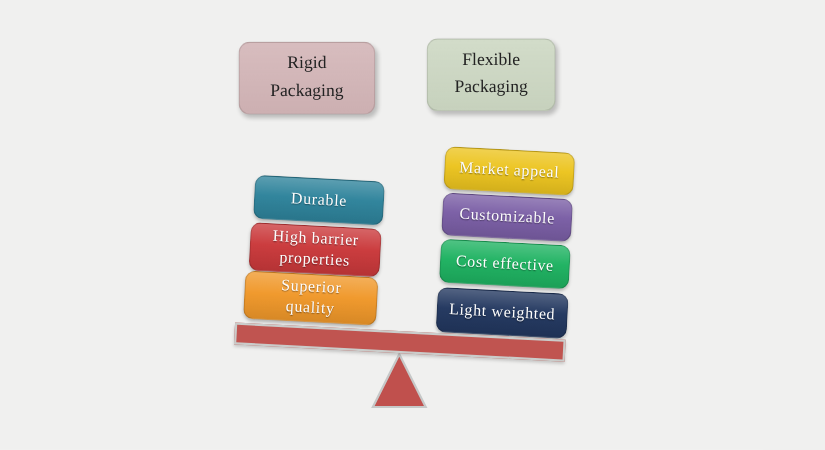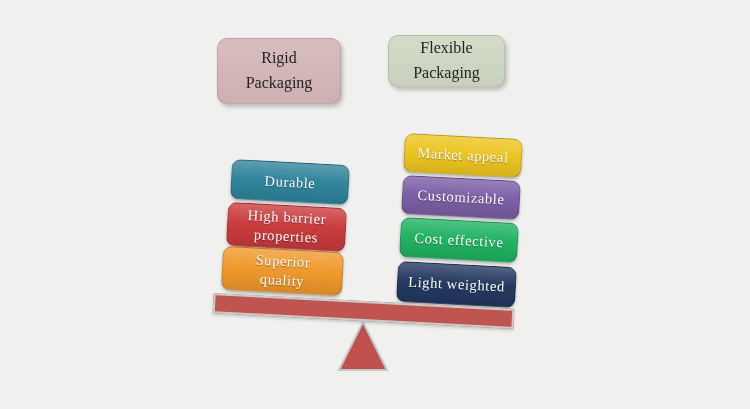--- a/index.html
+++ b/index.html
@@ -23,21 +23,21 @@
     border: 1px solid rgba(0,0,0,0.10);
     box-shadow: 2px 3px 4px rgba(0,0,0,0.22);
     color: #232323;
     font-size: 16px;
     line-height: 1.55;
     padding: 0 12px;
     box-sizing: border-box;
     background-image: linear-gradient(180deg, rgba(255,255,255,0.10), rgba(0,0,0,0.03));
   }
   .header.rigid    { left: 217px; top: 38px; width: 124px; height: 66px; }
-  .header.flexible { left: 388px; top: 35px; width: 117px; height: 52px; }
+  .header.flexible { left: 388px; top: 35px; width: 117px; height: 66px; }
 
   
   .item {
     position: absolute;
     display: flex;
     align-items: center;
     justify-content: center;
     text-align: center;
     border-radius: 9px;
     border: 1px solid rgba(0,0,0,0.14);

